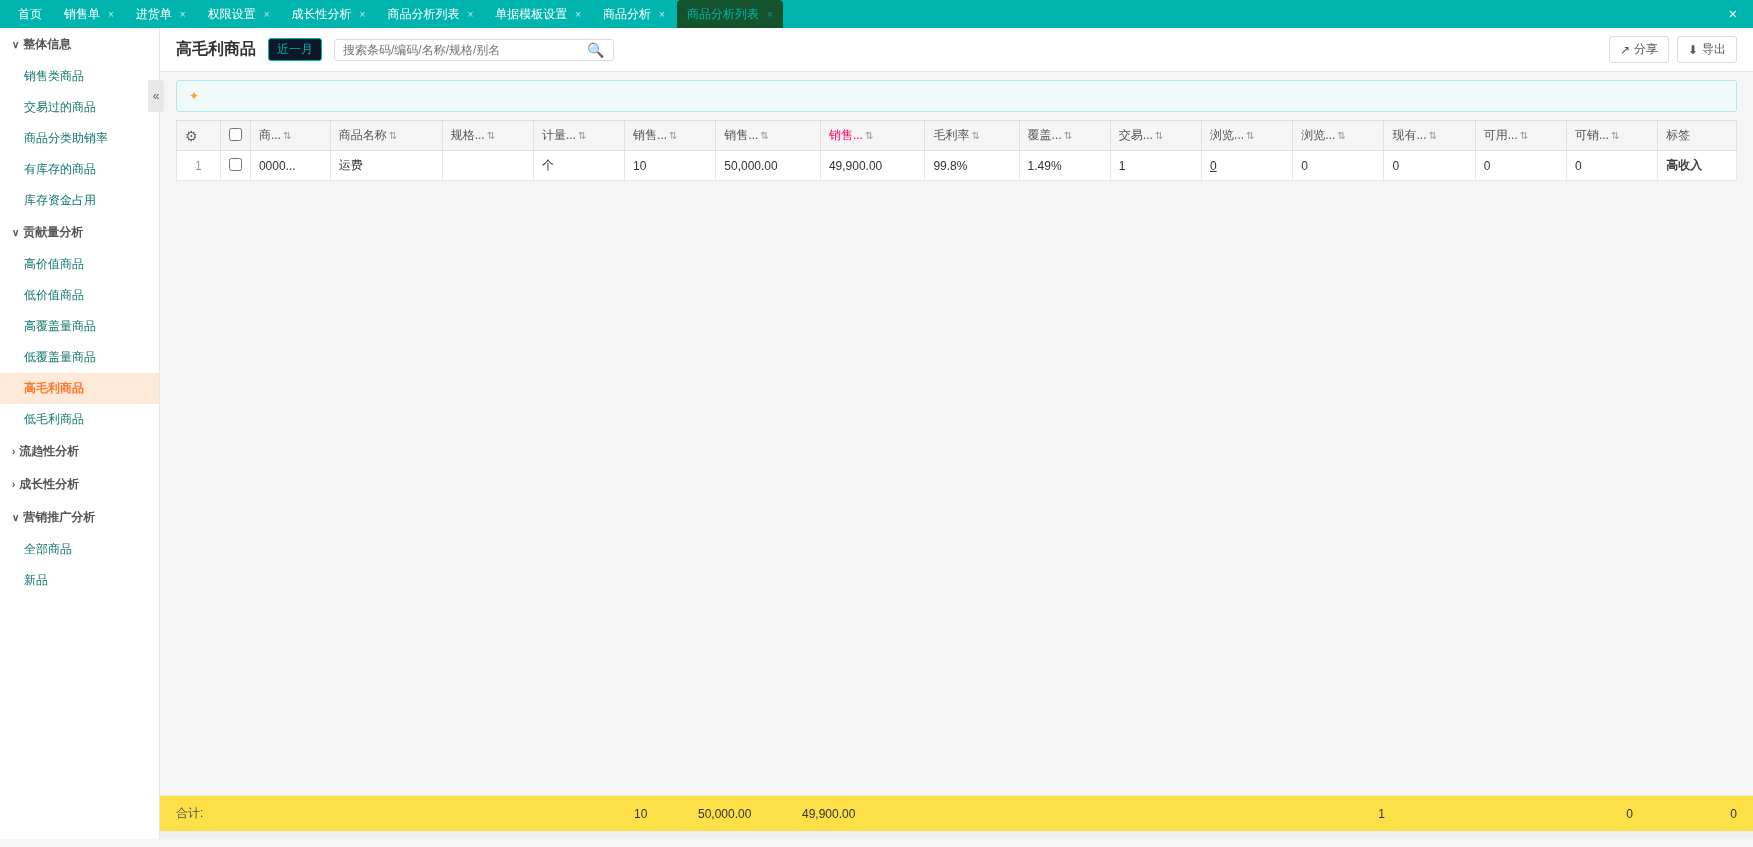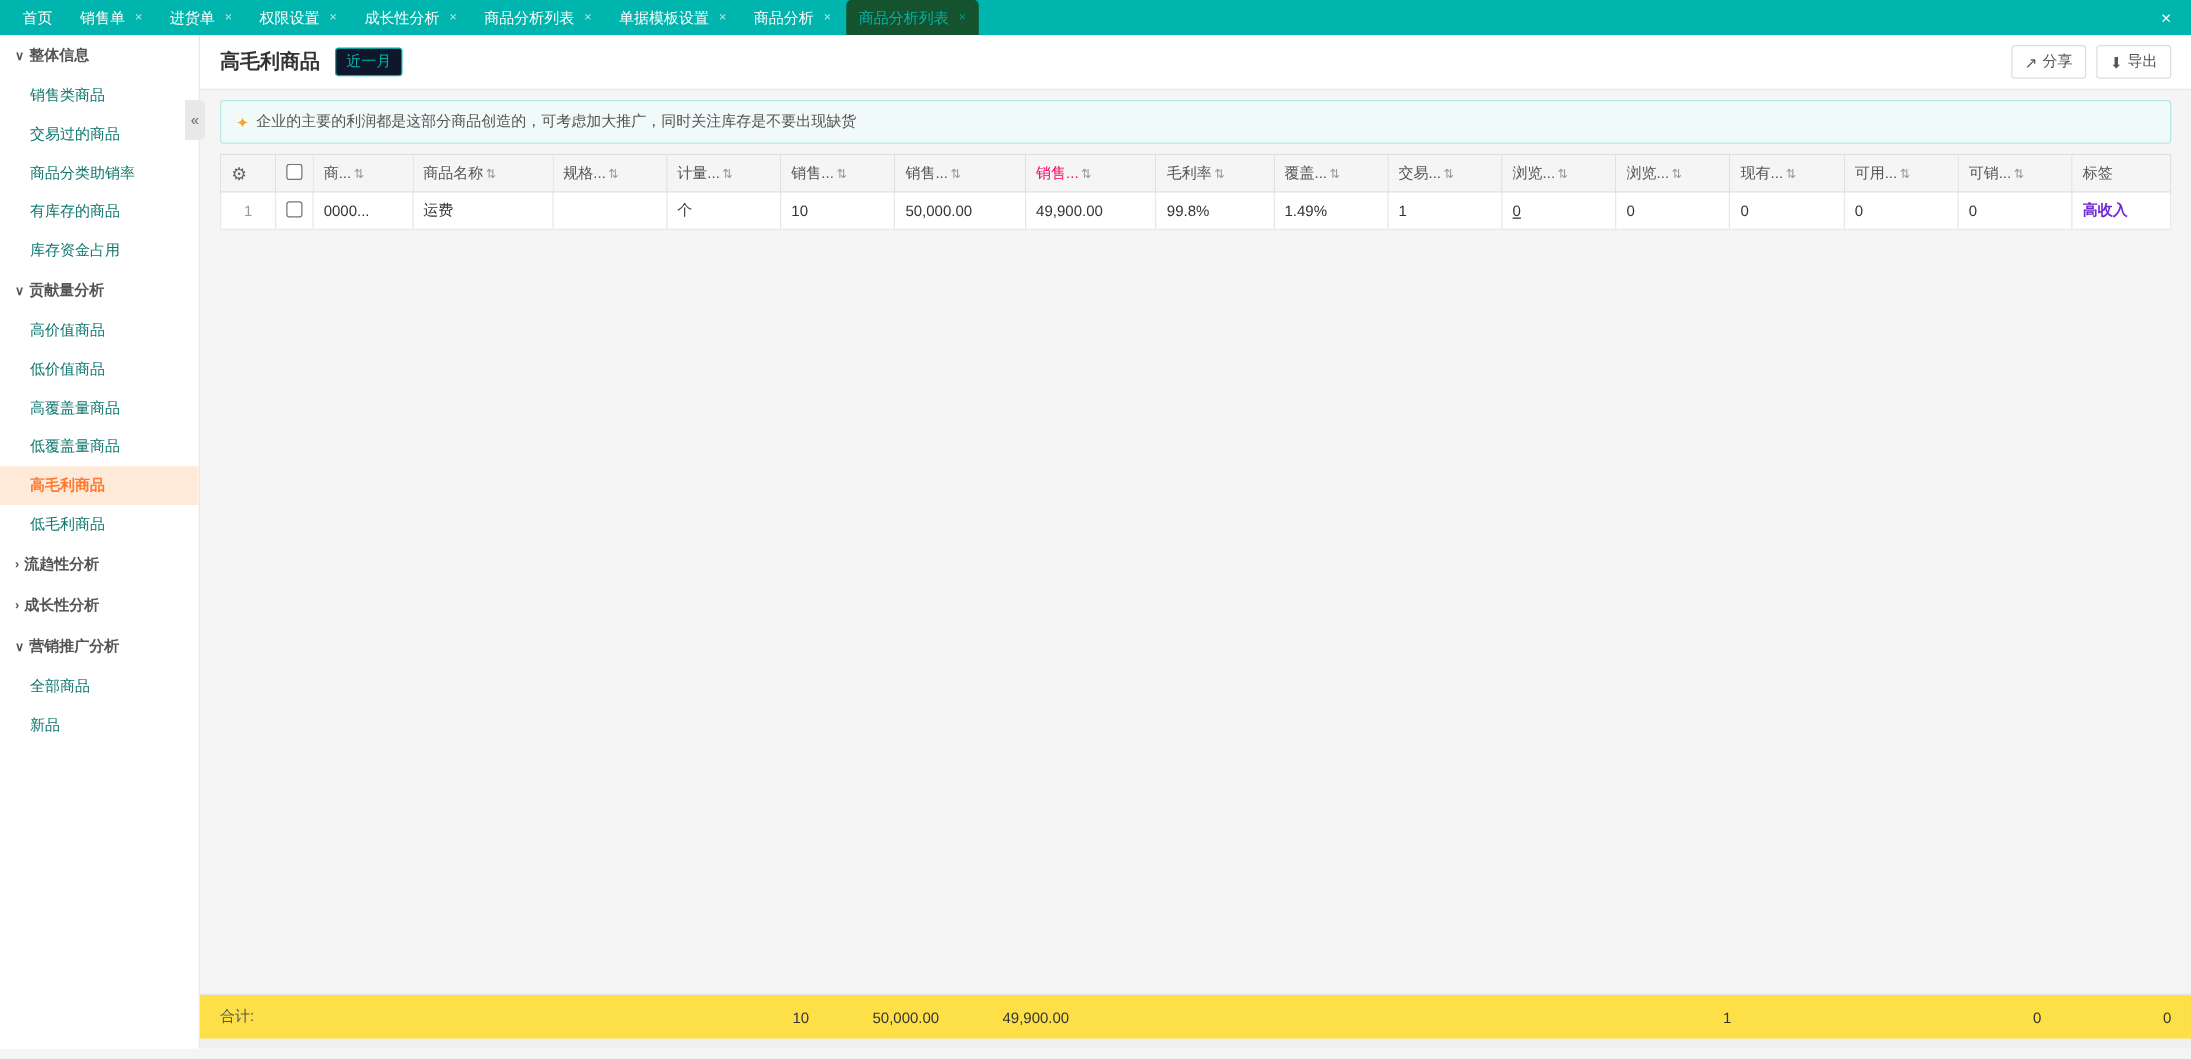--- a/index.html
+++ b/index.html
@@ -79,21 +79,21 @@
     .table-wrapper { flex: 1; overflow: auto; margin: 0 16px; }
     table { width: 100%; border-collapse: collapse; background: white; }
     table th {
       background: #f5f5f5; border: 1px solid #e0e0e0; padding: 6px 8px;
       text-align: left; color: #555; font-weight: normal; white-space: nowrap;
       position: sticky; top: 0; z-index: 5;
     }
     table th .col-header { display: flex; align-items: center; gap: 2px; }
     table td { border: 1px solid #e8e8e8; padding: 6px 8px; color: #333; white-space: nowrap; }
     .row-num { color: #999; text-align: center; }
-    .tag-high-income { color: #6d28d9; font-weight: bold; }
+    .tag-high-income { color: #404040; font-weight: bold; }
     .sort-icon { color: #999; font-size: 10px; }
     .underline { text-decoration: underline; color: #333; }
 
     
     .footer-bar {
       background: #fde047; border-top: 1px solid #e8e8e8; padding: 6px 16px;
       display: flex; align-items: center; gap: 24px; color: #333; font-size: 12px;
       min-height: 36px;
     }
     .footer-label { color: #555; }
@@ -218,35 +218,38 @@
     </div>
   </div>
 
   <button class="collapse-btn">«</button>
 
   <div class="content">
 
     <div class="content-header">
       <span class="page-title">高毛利商品</span>
       <button class="filter-btn">近一月</button>
+      <div class="search-box">
+        <input class="search-input" type="text" placeholder="搜索条码/编码/名称/规格/别名" style="">
+        <span class="search-icon">🔍</span>
+      </div>
       <div class="header-actions">
         <button class="action-btn">
           <span>↗</span>
           <span>分享</span>
         </button>
         <button class="action-btn">
           <span>⬇</span>
           <span>导出</span>
         </button>
       </div>
     </div>
 
     <div class="info-banner">
       <span class="info-icon">✦</span>
-      <span>企业的主要的利润都是这部分商品创造的，可考虑加大推广，同时关注库存是不要出现缺货</span>
     </div>
 
     <div class="table-wrapper">
       <table>
         <thead>
           <tr>
             <th><span class="gear-icon">⚙</span></th>
             <th class="checkbox-col"><input type="checkbox" style=""></th>
             <th>
               <div class="col-header">

